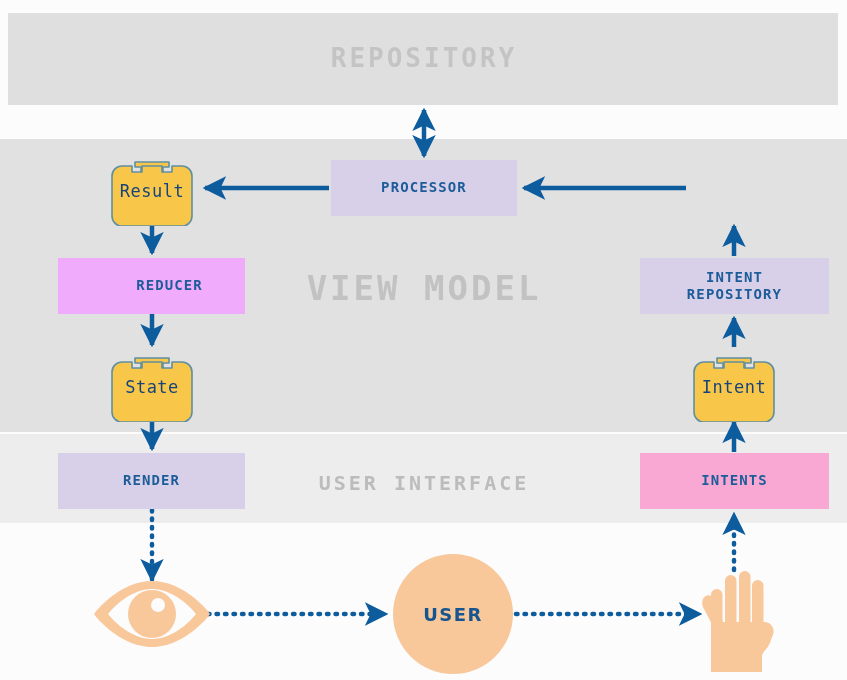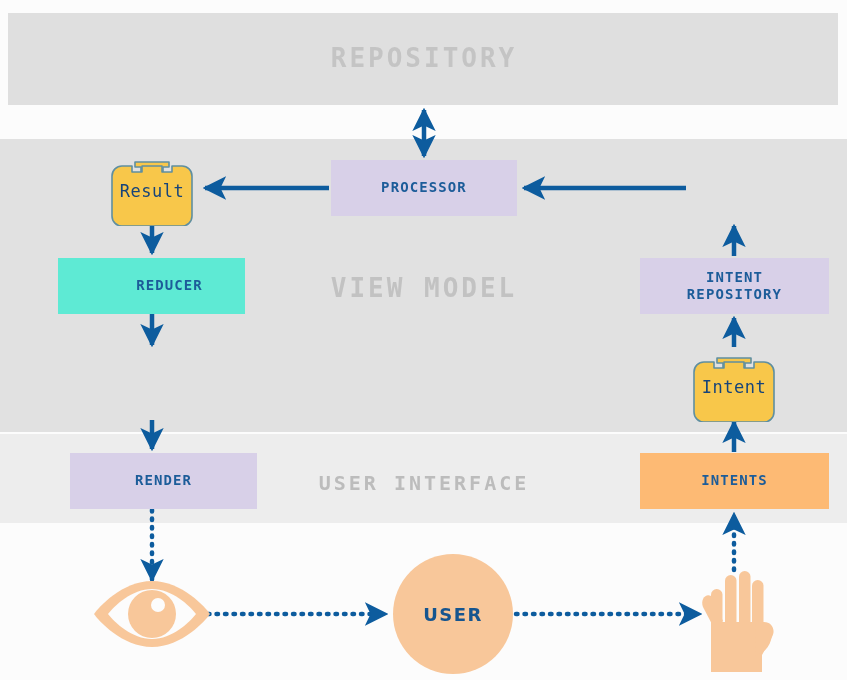--- a/index.html
+++ b/index.html
@@ -88,21 +88,21 @@
 </style>
 </head>
 <body>
 
 <div id="diagram">
 
   <div class="band" style="left:8px; top:13px; width:830px; height:92px; background:#dfdfdf;"></div>
   <div class="band-label" style="left:424px; top:58px; font-size:26px; color:#c4c4c4;">REPOSITORY</div>
 
   <div class="band" style="left:0px; top:139px; width:847px; height:293px; background:#e1e1e1;"></div>
-  <div class="band-label" style="left:424px; top:288px; font-size:26px; color:#c2c2c2;">VIEW MODEL</div>
+  <div class="band-label" style="left:424px; top:288px; font-size:34px; color:#c2c2c2;">VIEW MODEL</div>
 
   <div class="band" style="left:0px; top:434px; width:847px; height:89px; background:#ededed;"></div>
   <div class="band-label" style="left:424px; top:483px; font-size:20px; color:#bcbcbc;">USER INTERFACE</div>
 
   <svg width="847" height="680" style="position:absolute;left:0;top:0;">
     <defs>
       <marker id="ah" viewBox="0 0 10 10" refX="9" refY="5" markerWidth="5.2" markerHeight="5.2" orient="auto-start-reverse">
         <path d="M 0 0 L 10 5 L 0 10 L 2.4 5 z" fill="#0d5c9e"></path>
       </marker>
       <marker id="ah2" viewBox="0 0 10 10" refX="9" refY="5" markerWidth="5.2" markerHeight="5.2" orient="auto-start-reverse">
@@ -160,48 +160,57 @@
 
     <g>
       <line x1="734" y1="256" x2="734" y2="226" stroke="#0d5c9e" stroke-width="4.5" marker-end="url(#ah)"></line>
     </g>
   </svg>
 
   <div class="node node-rect" style="left:331px; top:160px; width:186px; height:56px; background:#d8d0e8; color:#1c5c99;">
     <span>PROCESSOR</span>
   </div>
 
-  <div class="node node-rect" style="left:58px; top:258px; width:187px; height:56px; background:#5eead4; color:#1c5c99;padding-left:36px;">
+  <div class="node node-rect" style="left:58px; top:258px; width:187px; height:56px; background:#f0abfc; color:#1c5c99;padding-left:36px;">
     <span>REDUCER</span>
   </div>
 
   <div class="node node-rect" style="left:640px; top:258px; width:189px; height:56px; background:#d8d0e8; color:#1c5c99; flex-direction:column;">
     <span>INTENT</span>
     <span>REPOSITORY</span>
   </div>
 
-  <div class="node node-rect" style="left:70px; top:453px; width:187px; height:56px; background:#d8d0e8; color:#1c5c99;align-items:center;">
+  <div class="node node-rect" style="left:58px; top:453px; width:187px; height:56px; background:#d8d0e8; color:#1c5c99;align-items:center;">
     <span>RENDER</span>
   </div>
 
-  <div class="node node-rect" style="left:640px; top:453px; width:189px; height:56px; background:#fdba74; color:#1c5c99;">
+  <div class="node node-rect" style="left:640px; top:453px; width:189px; height:56px; background:#f9a8d4; color:#1c5c99;">
     <span>INTENTS</span>
   </div>
 
   <div class="case-wrap" style="left:106px; top:150px; width:92px; height:76px;">
     <svg width="92" height="76" viewBox="0 0 92 76">
       <path d="M29 12 h34 v5 h-6 v5 h-22 v-5 h-6 z" fill="#f8c74a" stroke="#5f8fa0" stroke-width="1.6" stroke-linejoin="round"></path>
       <path d="M16 16 h10 v6 h10 v-6 h20 v6 h10 v-6 h10 a10 10 0 0 1 10 10 v40 a10 10 0 0 1 -10 10 h-60 a10 10 0 0 1 -10 -10 v-40 a10 10 0 0 1 10 -10 z" fill="#f8c74a" stroke="#5f8fa0" stroke-width="1.6" stroke-linejoin="round"></path>
     </svg>
     <div class="case-label" style="color:#16447a;">
       <span>Result</span>
     </div>
   </div>
 
 
+  <div class="case-wrap" style="left:106px; top:346px; width:92px; height:76px;">
+    <svg width="92" height="76" viewBox="0 0 92 76">
+      <path d="M29 12 h34 v5 h-6 v5 h-22 v-5 h-6 z" fill="#f8c74a" stroke="#5f8fa0" stroke-width="1.6" stroke-linejoin="round"></path>
+      <path d="M16 16 h10 v6 h10 v-6 h20 v6 h10 v-6 h10 a10 10 0 0 1 10 10 v40 a10 10 0 0 1 -10 10 h-60 a10 10 0 0 1 -10 -10 v-40 a10 10 0 0 1 10 -10 z" fill="#f8c74a" stroke="#5f8fa0" stroke-width="1.6" stroke-linejoin="round"></path>
+    </svg>
+    <div class="case-label" style="color:#16447a;">
+      <span>State</span>
+    </div>
+  </div>
 
   <div class="case-wrap" style="left:688px; top:346px; width:92px; height:76px;">
     <svg width="92" height="76" viewBox="0 0 92 76">
       <path d="M29 12 h34 v5 h-6 v5 h-22 v-5 h-6 z" fill="#f8c74a" stroke="#5f8fa0" stroke-width="1.6" stroke-linejoin="round"></path>
       <path d="M16 16 h10 v6 h10 v-6 h20 v6 h10 v-6 h10 a10 10 0 0 1 10 10 v40 a10 10 0 0 1 -10 10 h-60 a10 10 0 0 1 -10 -10 v-40 a10 10 0 0 1 10 -10 z" fill="#f8c74a" stroke="#5f8fa0" stroke-width="1.6" stroke-linejoin="round"></path>
     </svg>
     <div class="case-label" style="color:#16447a;">
       <span>Intent</span>
     </div>
   </div>

